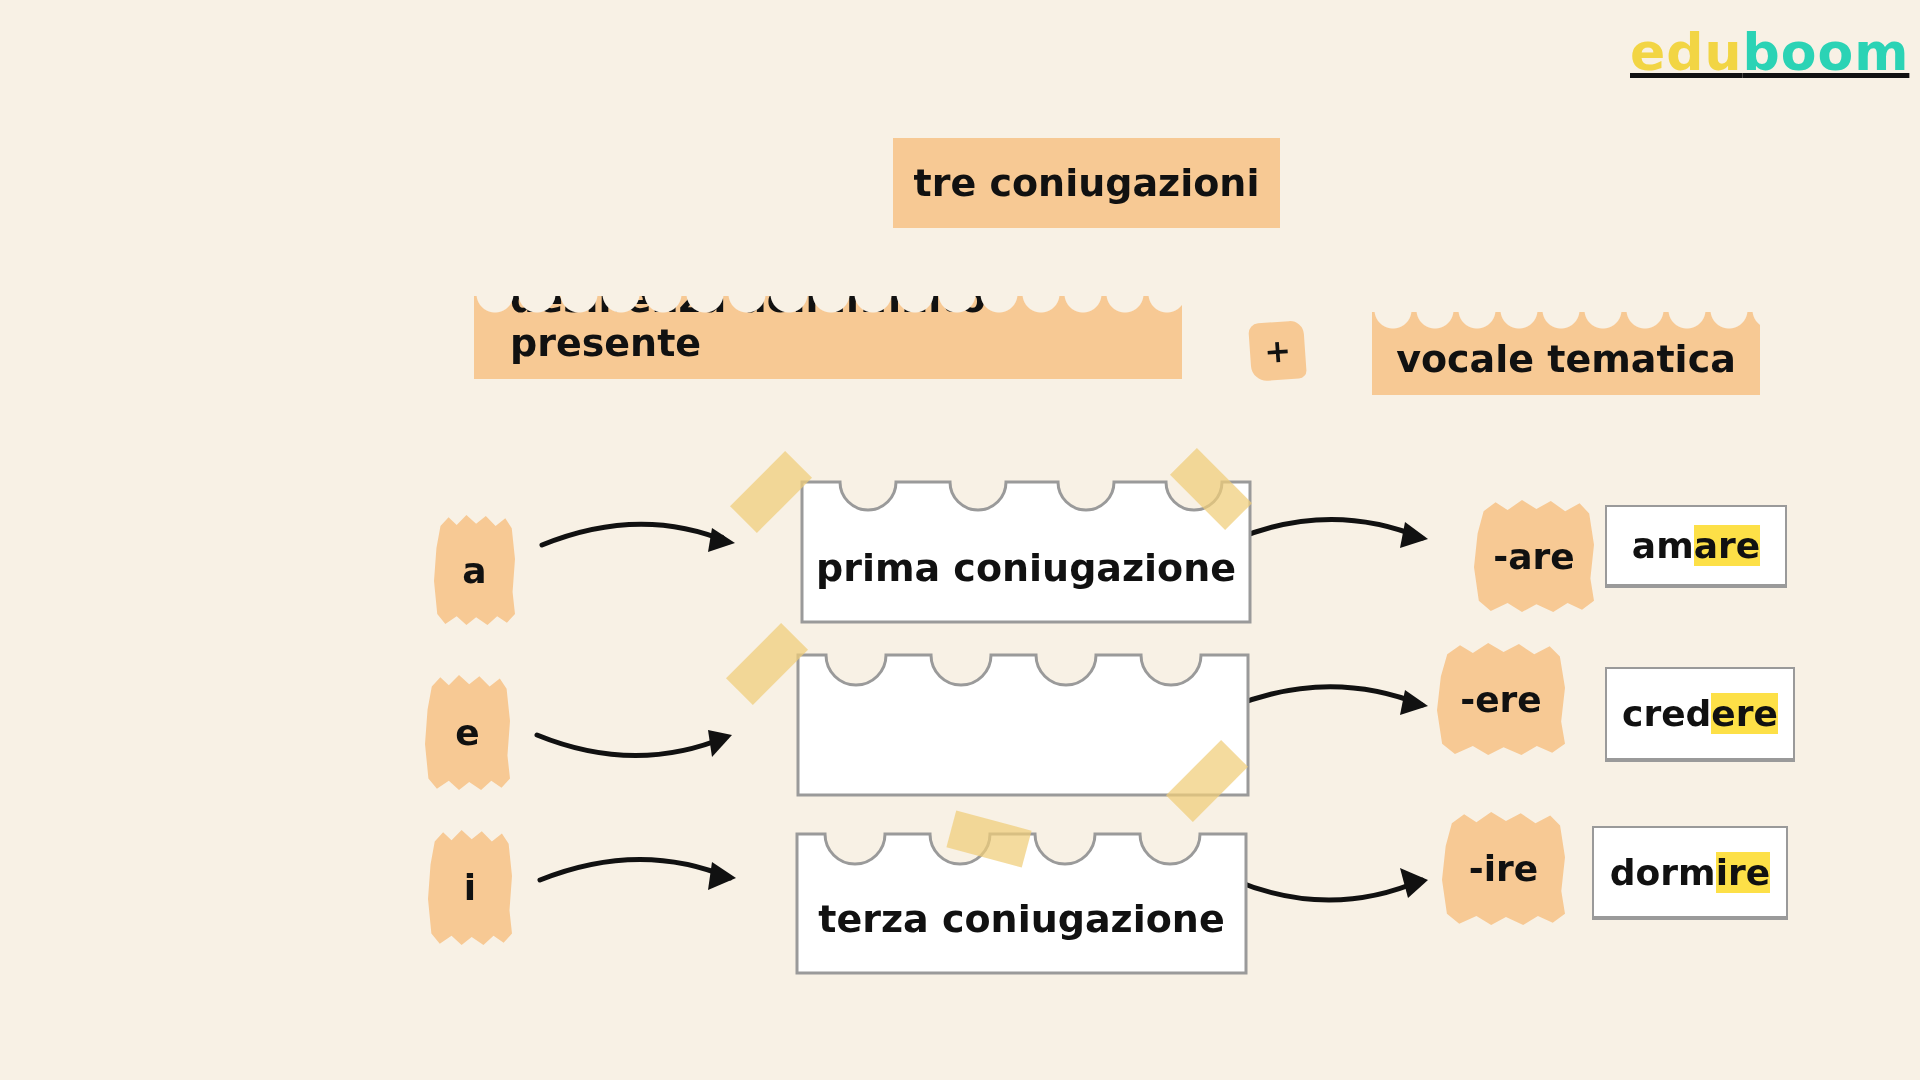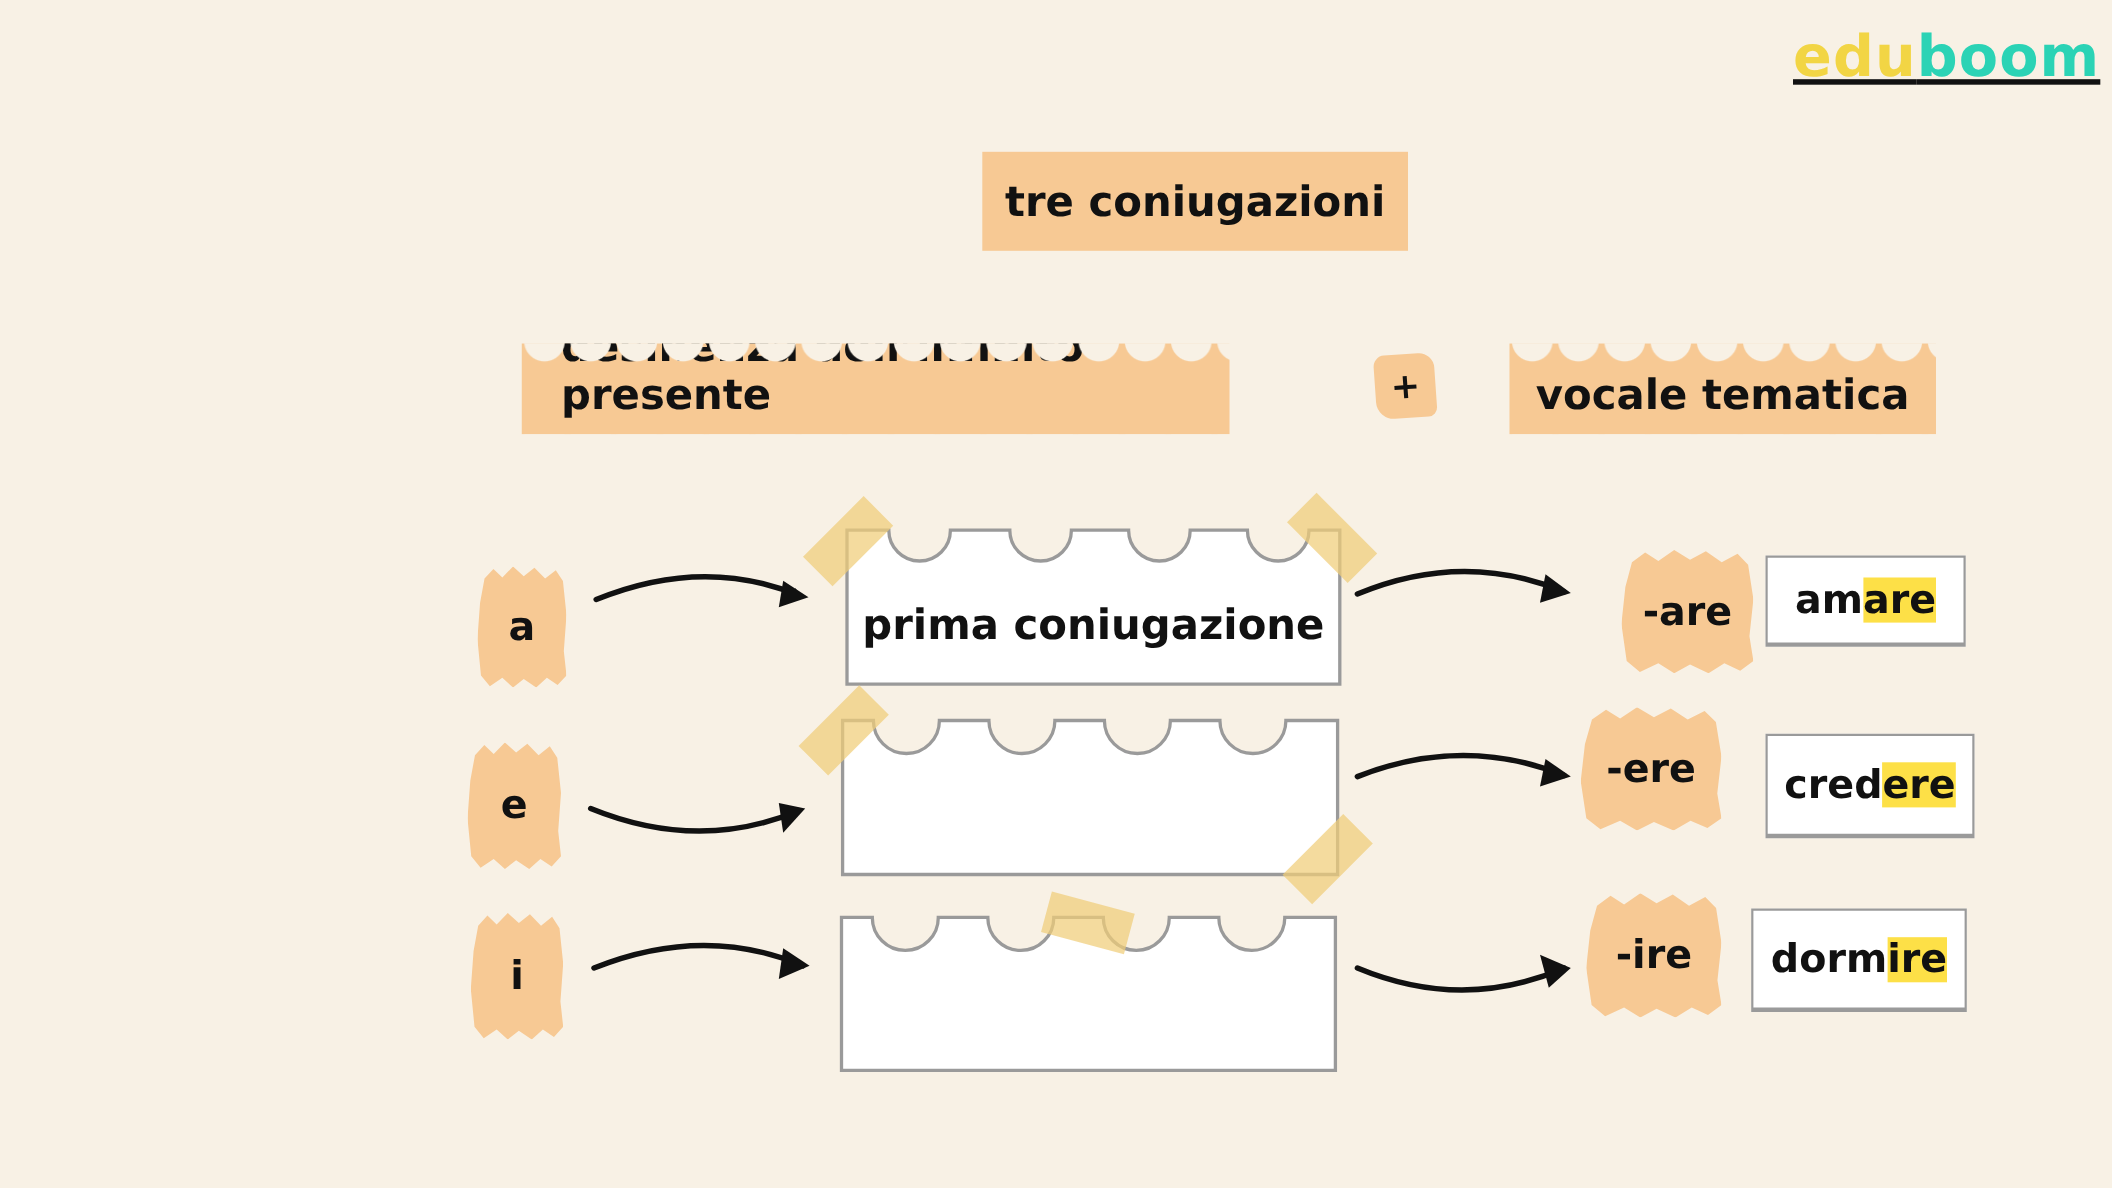--- a/index.html
+++ b/index.html
@@ -17,41 +17,41 @@
   .title-box {
     left:893px; top:138px; width:387px; height:90px;
     background:#f7c994; display:flex; align-items:center; justify-content:center;
     font-size:38px; font-weight:bold;
   }
   .scallop {
     background:#f7c994; display:flex; align-items:flex-end; justify-content:center;
     padding-bottom:14px; box-sizing:border-box; font-size:38px; font-weight:bold;
     -webkit-mask: radial-gradient(circle at 50% -2px, transparent 18px, #000 19px) 0 0/42px 100% repeat-x;
   }
-  .scallop-left { left:474px; top:312px; width:644px; height:83px;padding-left:36px; }
+  .scallop-left { left:474px; top:296px; width:708px; height:83px;padding-left:36px; }
   .scallop-right { left:1372px; top:312px; width:388px; height:83px; }
   .plus {
     left:1250px; top:322px; width:55px; height:58px; background:#f7c994;
     border-radius:10px 14px 8px 16px; transform:rotate(-4deg);
     display:flex; align-items:center; justify-content:center; font-size:32px; font-weight:bold;
   }
 
   .patch {
     background:#f7c994; display:flex; align-items:center; justify-content:center;
     font-size:36px; font-weight:bold;
     clip-path: polygon(8% 10%, 18% 2%, 28% 9%, 40% 0%, 52% 8%, 64% 1%, 76% 10%, 88% 3%, 96% 12%, 100% 40%, 97% 70%, 100% 90%, 90% 98%, 78% 92%, 66% 100%, 52% 93%, 40% 100%, 28% 92%, 14% 99%, 4% 90%, 0% 60%, 3% 30%);
   }
   .p-a { left:434px; top:515px; width:81px; height:110px; }
   .p-e { left:425px; top:675px; width:85px; height:115px; }
   .p-i { left:428px; top:830px; width:84px; height:115px; }
   .p-are { left:1474px; top:500px; width:120px; height:112px; }
   .p-ere { left:1437px; top:643px; width:128px; height:112px; }
   .p-ire { left:1442px; top:812px; width:123px; height:113px; }
 
-  .conj { position:absolute; }
+  .conj { position:absolute;margin-left:32px; }
   .conj svg { position:absolute; left:0; top:0; overflow:visible; }
   .conj .label {
     position:absolute; left:0; right:0; bottom:34px; text-align:center;
     font-size:38px; font-weight:bold; white-space:nowrap;
   }
   .c1 { left:768px; top:480px; width:452px; height:144px; }
   .c2 { left:764px; top:653px; width:454px; height:144px; }
   .c3 { left:763px; top:832px; width:453px; height:143px; }
 
   .tape { position:absolute; width:38px; height:78px; background:rgba(240,205,120,0.72); }
@@ -123,20 +123,21 @@
     <path d="M2,2 H30 A30,30 0 0 0 90,2 H135 A30,30 0 0 0 195,2 H240 A30,30 0 0 0 300,2 H345 A30,30 0 0 0 405,2 H452 V142 H2 Z" fill="#fff" stroke="#9a9a9a" stroke-width="3"></path>
   </svg>
 </div>
 <div class="tape" style="left:748px;top:625px;transform:rotate(45deg);"></div>
 <div class="tape" style="left:1188px;top:742px;transform:rotate(45deg);"></div>
 
 <div class="conj c3">
   <svg width="453" height="143">
     <path d="M2,2 H30 A30,30 0 0 0 90,2 H135 A30,30 0 0 0 195,2 H240 A30,30 0 0 0 300,2 H345 A30,30 0 0 0 405,2 H451 V141 H2 Z" fill="#fff" stroke="#9a9a9a" stroke-width="3"></path>
   </svg>
+  <div class="label">terza coniugazione</div>
 </div>
 <div class="tape" style="left:970px;top:800px;transform:rotate(-75deg);"></div>
 
 <div class="abs patch p-are">-are</div>
 <div class="abs patch p-ere">-ere</div>
 <div class="abs patch p-ire">-ire</div>
 
 <div class="abs word w1">
   <span>am</span>
     <span class="hl">are</span>

